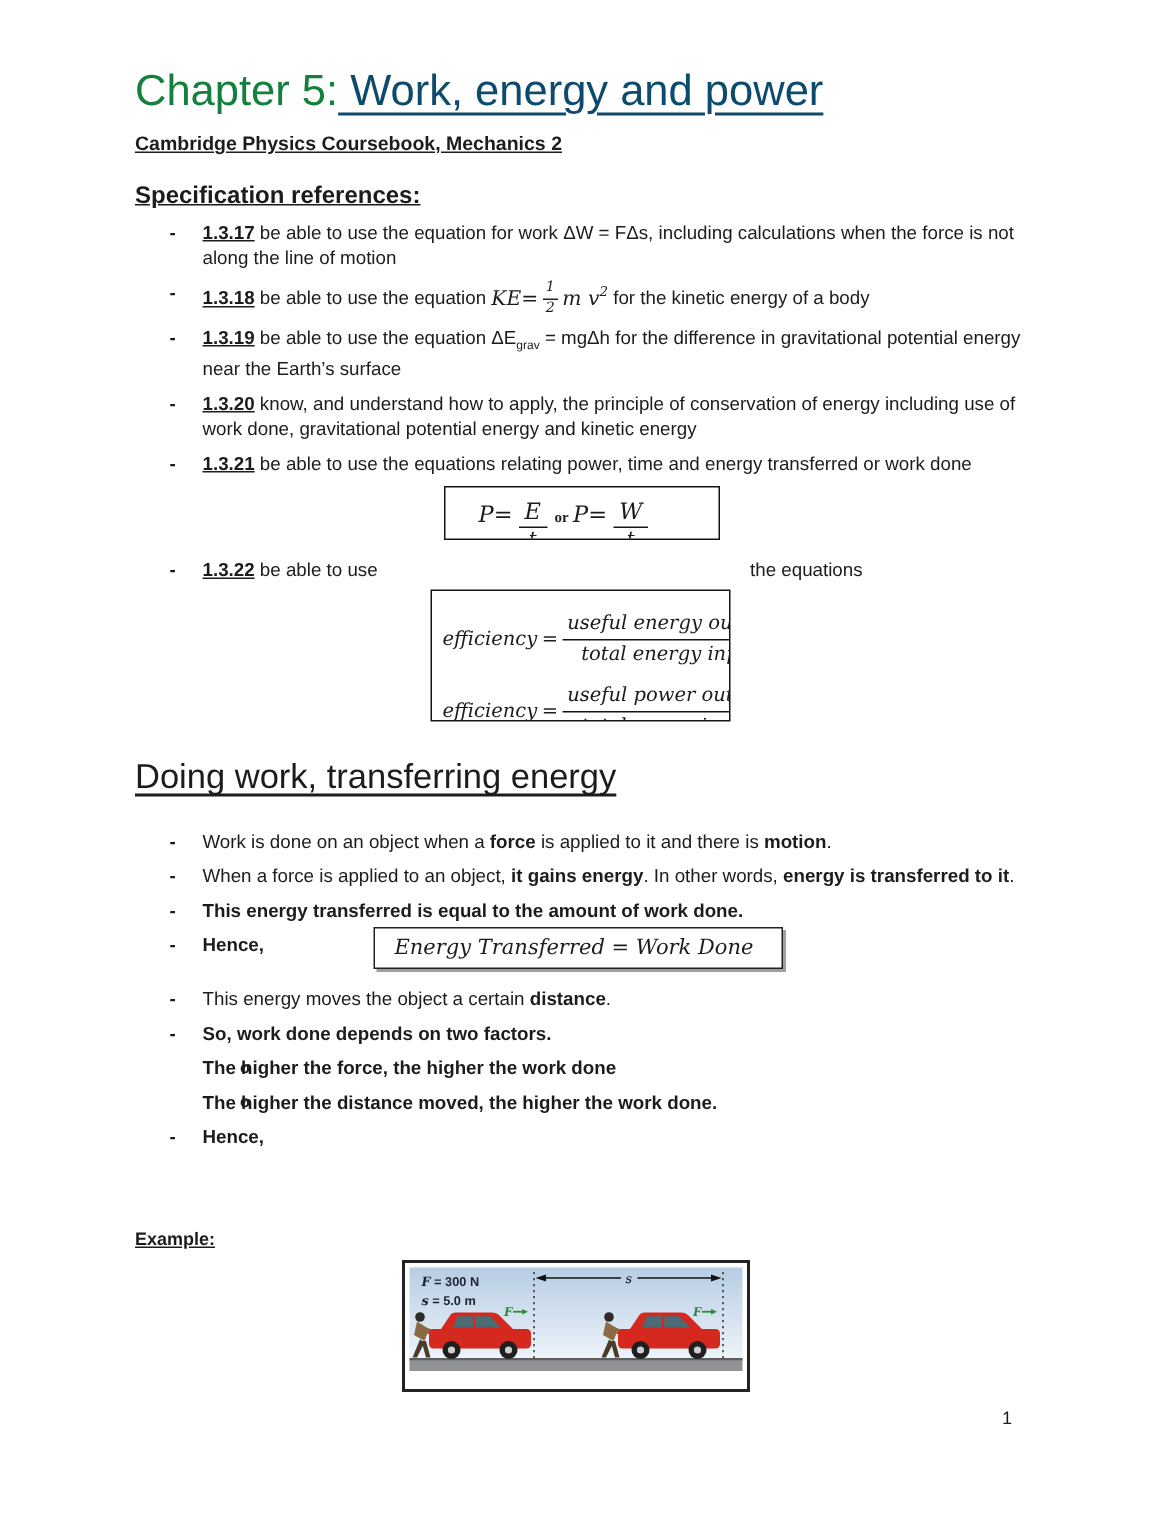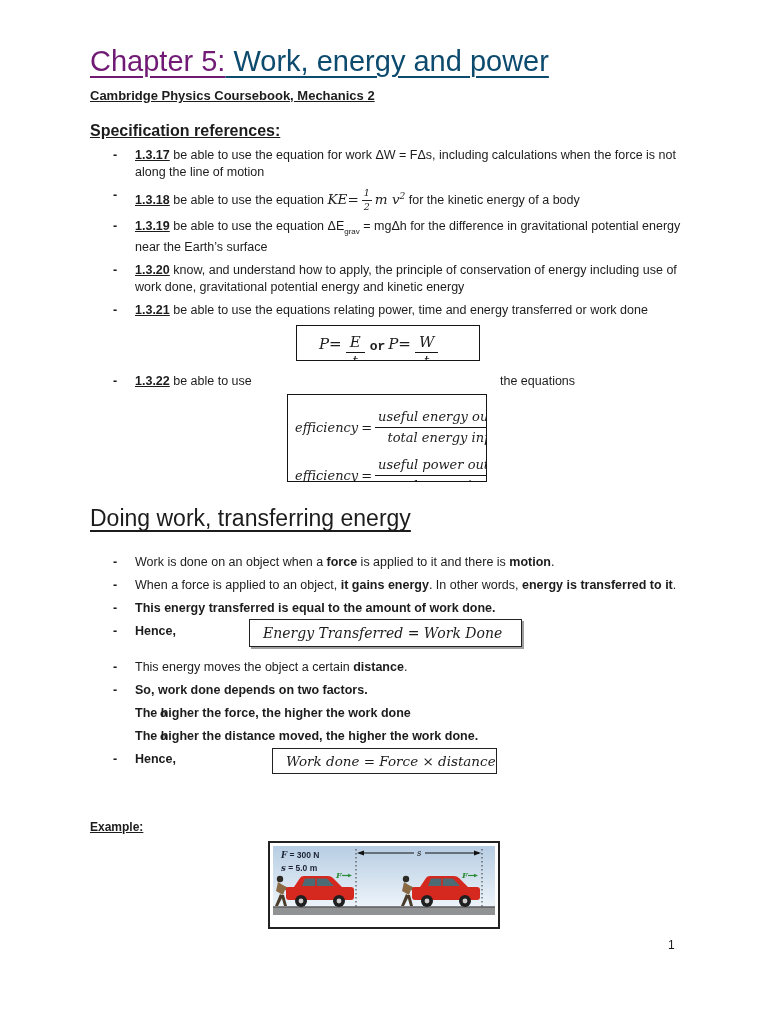--- a/index.html
+++ b/index.html
@@ -4,21 +4,21 @@
 <style>
   html,body{margin:0;padding:0;background:#ffffff;}
   .page{
     position:relative;width:768px;height:1024px;background:#fff;overflow:hidden;
     font-family:"Liberation Sans",sans-serif;color:#1c1c1c;
   }
   .content{position:absolute;left:90px;top:0;width:604px;}
 
   
   .title{margin:44px 0 0 0;font-size:29px;font-weight:400;line-height:34px;white-space:nowrap;}
-  .title .red{color:#701a75;text-decoration:underline;text-decoration-thickness:2px;text-underline-offset:5px;}
+  .title .red{color:#15803d;text-decoration-thickness:2px;text-underline-offset:5px;}
   .title .blk{color:#0c4a6e;text-decoration:underline;text-decoration-thickness:2px;text-underline-offset:5px;}
   .subtitle{margin-top:10px;font-size:13px;font-weight:700;text-decoration:underline;}
   .spec-heading{margin-top:19px;font-size:16px;font-weight:700;text-decoration:underline;}
   .h2{margin:22px 0 0 0;font-size:23px;font-weight:400;line-height:28px;
       text-decoration:underline;text-decoration-thickness:1.5px;text-underline-offset:4px;}
 
   
   ul.plain{list-style:none;margin:7px 0 0 0;padding:0;font-size:12.5px;line-height:17px;}
   ul.plain li{position:relative;padding-left:45px;margin-bottom:6px;}
   .marker{position:absolute;left:23px;top:0;font-weight:700;}
@@ -35,21 +35,21 @@
   .ifrac{display:inline-flex;flex-direction:column;vertical-align:middle;text-align:center;
          font-size:9.5px;line-height:1.1;margin:0 3px;}
   .ifrac .n{border-bottom:1px solid #222;padding:0 2px 1px;}
   .ifrac .d{padding-top:1px;}
 
   
   .pbox{margin:6px 0 0 206px;width:160px;height:34px;border:1.5px solid #151515;
         overflow:hidden;display:flex;align-items:flex-start;padding:0 0 0 22px;box-sizing:content-box;
         font-family:"DejaVu Serif",serif;font-style:italic;font-size:15px;}
   .pbox .sym{line-height:37px;}
-  .pbox .or{font-style:normal;font-size:13px;font-weight:700;line-height:41px;margin:0 3px;font-family:Liberation Mono, monospace;}
+  .pbox .or{font-style:normal;font-size:10px;font-weight:700;line-height:41px;margin:0 3px;font-family:Liberation Serif, serif;}
   .pfrac{display:inline-flex;flex-direction:column;text-align:center;margin:0 2px 0 4px;padding-top:7px;}
   .pfrac .n{height:19px;line-height:19px;border-bottom:1.3px solid #151515;padding:0 4px;}
   .pfrac .d{height:16px;line-height:16px;font-size:13px;}
 
   .spec-1322{margin-top:12px;height:17px;}
   .tail{position:absolute;left:410px;top:0;}
 
   .effbox{margin:-2px 0 0 197px;width:200px;height:88px;border:1.5px solid #151515;
           overflow:hidden;padding:6px 0 0 7px;box-sizing:border-box;
           font-family:"DejaVu Serif",serif;font-style:italic;font-size:13px;}
@@ -196,21 +196,20 @@
         <span class="submarker">o</span>
         <span>The higher the </span><span class="b">force</span><span>, the higher the work done</span>
       </li>
       <li class="sub nowrap b">
         <span class="submarker">o</span>
         <span>The higher the </span><span class="b">distance</span><span> moved, the higher the work done.</span>
       </li>
       <li class="hence2">
         <span class="marker">-</span>
         <span class="b">Hence,</span>
-        <span class="wbox">Work done = Force × distance</span>
       </li>
     </ul>
 
     <div class="example-heading">Example:</div>
 
     <svg class="figure" viewBox="0 0 232 88">
       <defs>
         <linearGradient id="sky" x1="0" y1="0" x2="0" y2="1">
           <stop offset="0" stop-color="#b7cde3"></stop>
             <stop offset="1" stop-color="#edf4fa"></stop>

